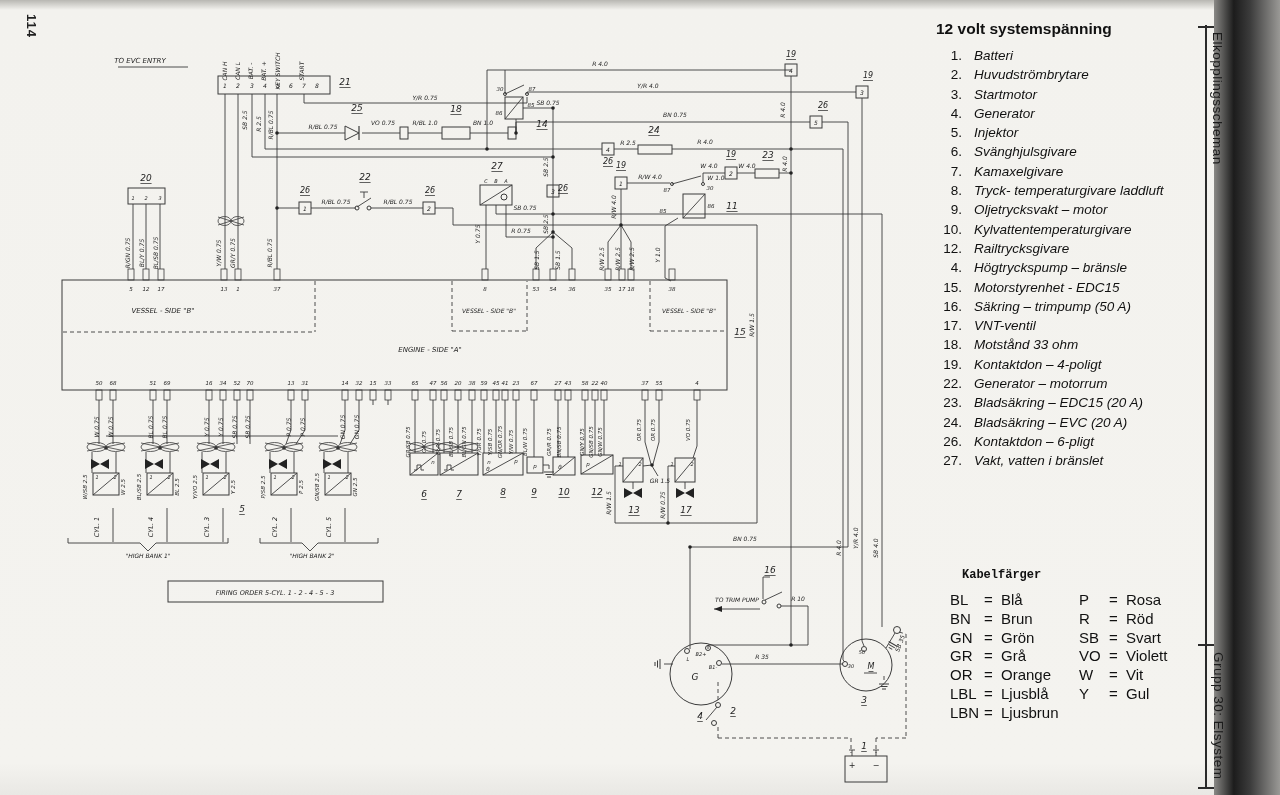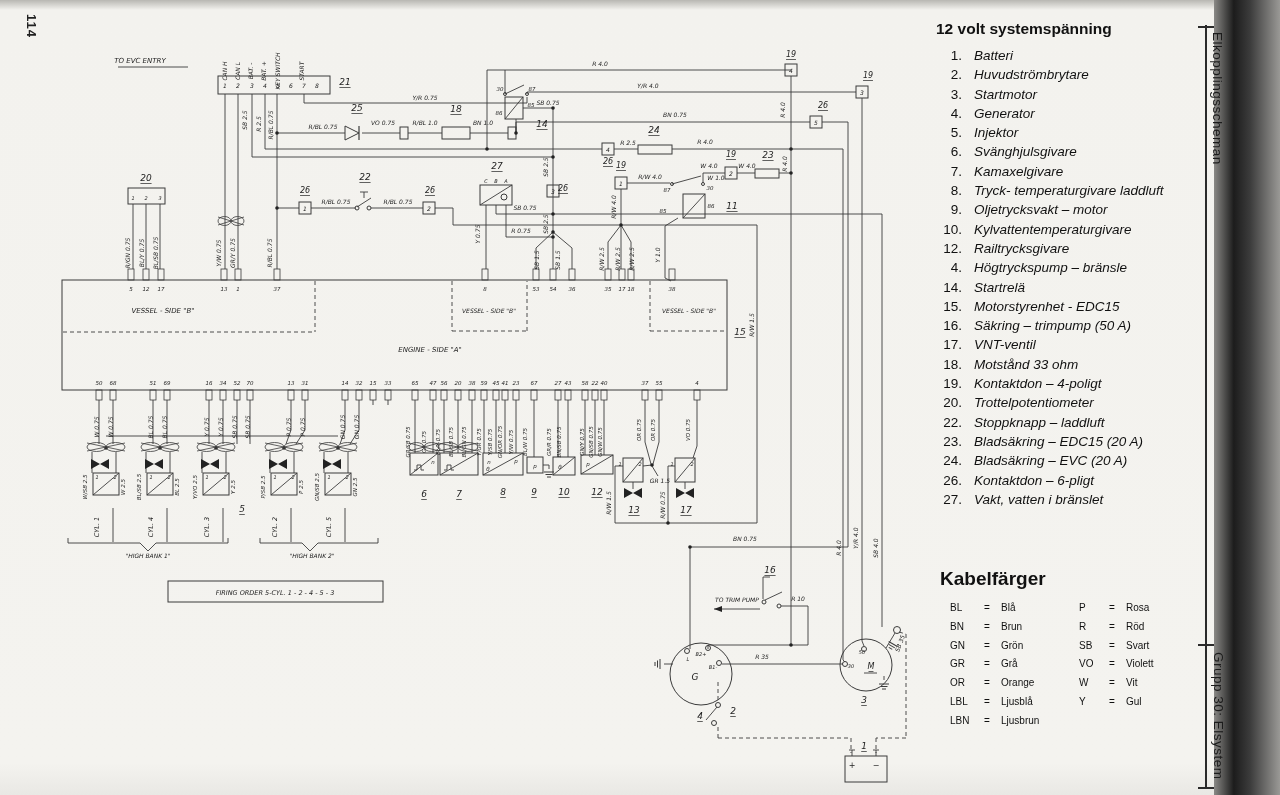--- a/index.html
+++ b/index.html
@@ -12,22 +12,22 @@
        font-size:13px;font-weight:bold;letter-spacing:1px;color:#222;}
   #sidebar-rule{position:absolute;left:1205px;top:25px;width:2px;height:764px;background:#2a2a2a;}
   .sidebar-tick{position:absolute;height:2px;width:16px;background:#2a2a2a;left:1198px;}
   .vtext{position:absolute;writing-mode:vertical-rl;font-size:13.5px;color:#1c1c1c;letter-spacing:.5px;}
   #parts{position:absolute;left:936px;top:20px;width:268px;}
   #parts h1{font-size:15.5px;margin:0 0 8px 0;letter-spacing:0;}
   .pl-row{display:flex;font-size:13.5px;line-height:19.3px;}
   .pl-num{width:26px;text-align:right;flex:none;}
   .pl-lab{padding-left:12px;font-style:italic;}
   #colors{position:absolute;left:936px;top:568px;width:268px;}
-  #colors h2{font-size:19px;margin:0 0 9px 4px;}
-  .cc-row{display:flex;font-size:10px;line-height:18.8px;margin-left:14px;}
+  #colors h2{font-size:12px;margin:0 0 9px 26px;font-family:Liberation Mono, monospace;}
+  .cc-row{display:flex;font-size:15px;line-height:18.8px;margin-left:14px;}
   .cc-a{width:34px;}.cc-e{width:17px;}.cc-n{width:78px;}.cc-a2{width:30px;}.cc-e2{width:17px;}
   svg text{font-family:"DejaVu Sans",sans-serif;font-style:italic;fill:#222;}
 </style>
 </head>
 <body>
 
 <div id="page-edge"></div>
 <div id="page-num">114</div>
 
 <svg id="diag" width="935" height="795" viewBox="0 0 935 795" style="position:absolute;left:0;top:0;">
@@ -753,50 +753,42 @@
       </div>
       <div class="pl-row">
         <span class="pl-num">12.</span>
         <span class="pl-lab">Railtrycksgivare</span>
       </div>
       <div class="pl-row">
         <span class="pl-num">4.</span>
         <span class="pl-lab">Högtryckspump – bränsle</span>
       </div>
       <div class="pl-row">
-        <span class="pl-num">14.</span>
-        <span class="pl-lab">Startrelä</span>
-      </div>
-      <div class="pl-row">
         <span class="pl-num">15.</span>
         <span class="pl-lab">Motorstyrenhet - EDC15</span>
       </div>
       <div class="pl-row">
         <span class="pl-num">16.</span>
         <span class="pl-lab">Säkring – trimpump (50 A)</span>
       </div>
       <div class="pl-row">
         <span class="pl-num">17.</span>
         <span class="pl-lab">VNT-ventil</span>
       </div>
       <div class="pl-row">
         <span class="pl-num">18.</span>
         <span class="pl-lab">Motstånd 33 ohm</span>
       </div>
       <div class="pl-row">
         <span class="pl-num">19.</span>
         <span class="pl-lab">Kontaktdon – 4-poligt</span>
       </div>
       <div class="pl-row">
-        <span class="pl-num">20.</span>
-        <span class="pl-lab">Trottelpotentiometer</span>
-      </div>
-      <div class="pl-row">
         <span class="pl-num">22.</span>
-        <span class="pl-lab">Stoppknapp – laddluft</span>
+        <span class="pl-lab">Generator – motorrum</span>
       </div>
       <div class="pl-row">
         <span class="pl-num">23.</span>
         <span class="pl-lab">Bladsäkring – EDC15 (20 A)</span>
       </div>
       <div class="pl-row">
         <span class="pl-num">24.</span>
         <span class="pl-lab">Bladsäkring – EVC (20 A)</span>
       </div>
       <div class="pl-row">

